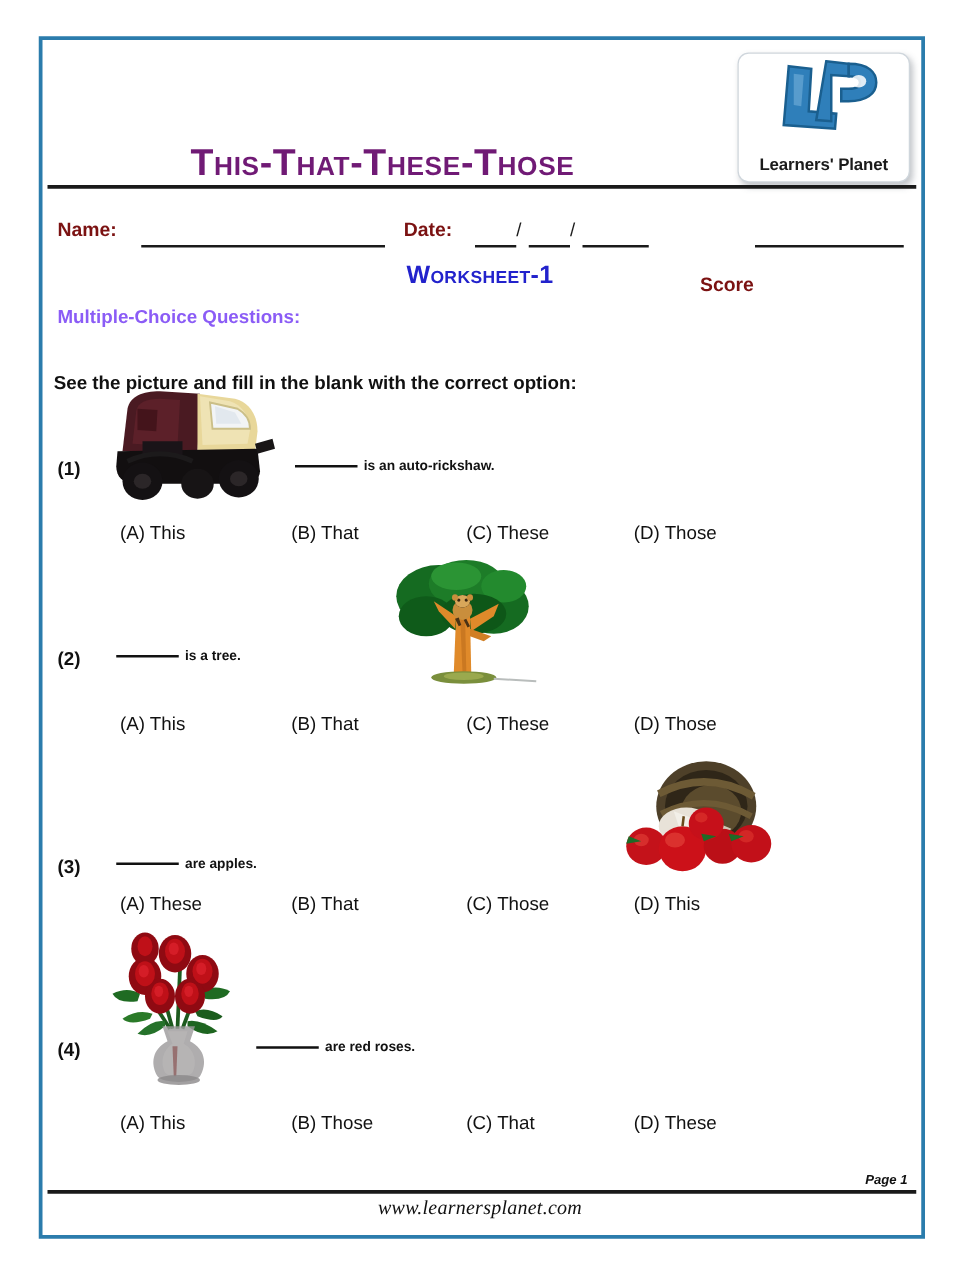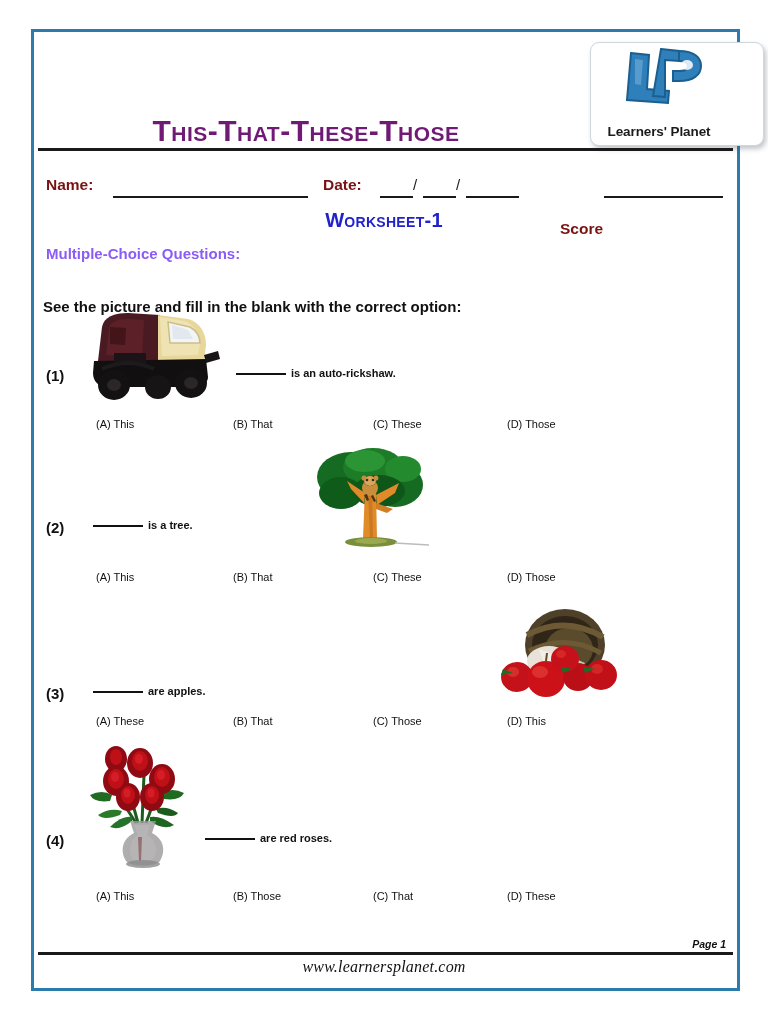--- a/index.html
+++ b/index.html
@@ -59,21 +59,20 @@
     position: absolute;
     left: 590px;
     top: 42px;
     width: 136px;
     height: 102px;
     background: #ffffff;
     border: 1px solid #cfd6dc;
     border-radius: 9px;
     box-shadow: 2px 3px 5px rgba(80,90,100,0.35);
     overflow: hidden;
-    padding-left: 36px;
   }
   .logo-mark { position:absolute; left:0; top:2px; width:136px; height:68px; }
   .logo-text {
     position: absolute;
     left: 0; bottom: 6px;
     width: 136px;
     text-align: center;
     font-size: 13.5px;
     font-weight: bold;
     color: #1b1b1b;
@@ -154,21 +153,21 @@
   }
   .blank {
     display: inline-block;
     width: 50px;
     border-bottom: 2px solid #111111;
     margin-right: 5px;
     vertical-align: 2px;
   }
   .opt {
     position: absolute;
-    font-size: 11px;
+    font-size: 15px;
     color: #111111;
     white-space: nowrap;
   }
 
   
   .art { position: absolute; }
 
   
   .page-num {
     position: absolute;

